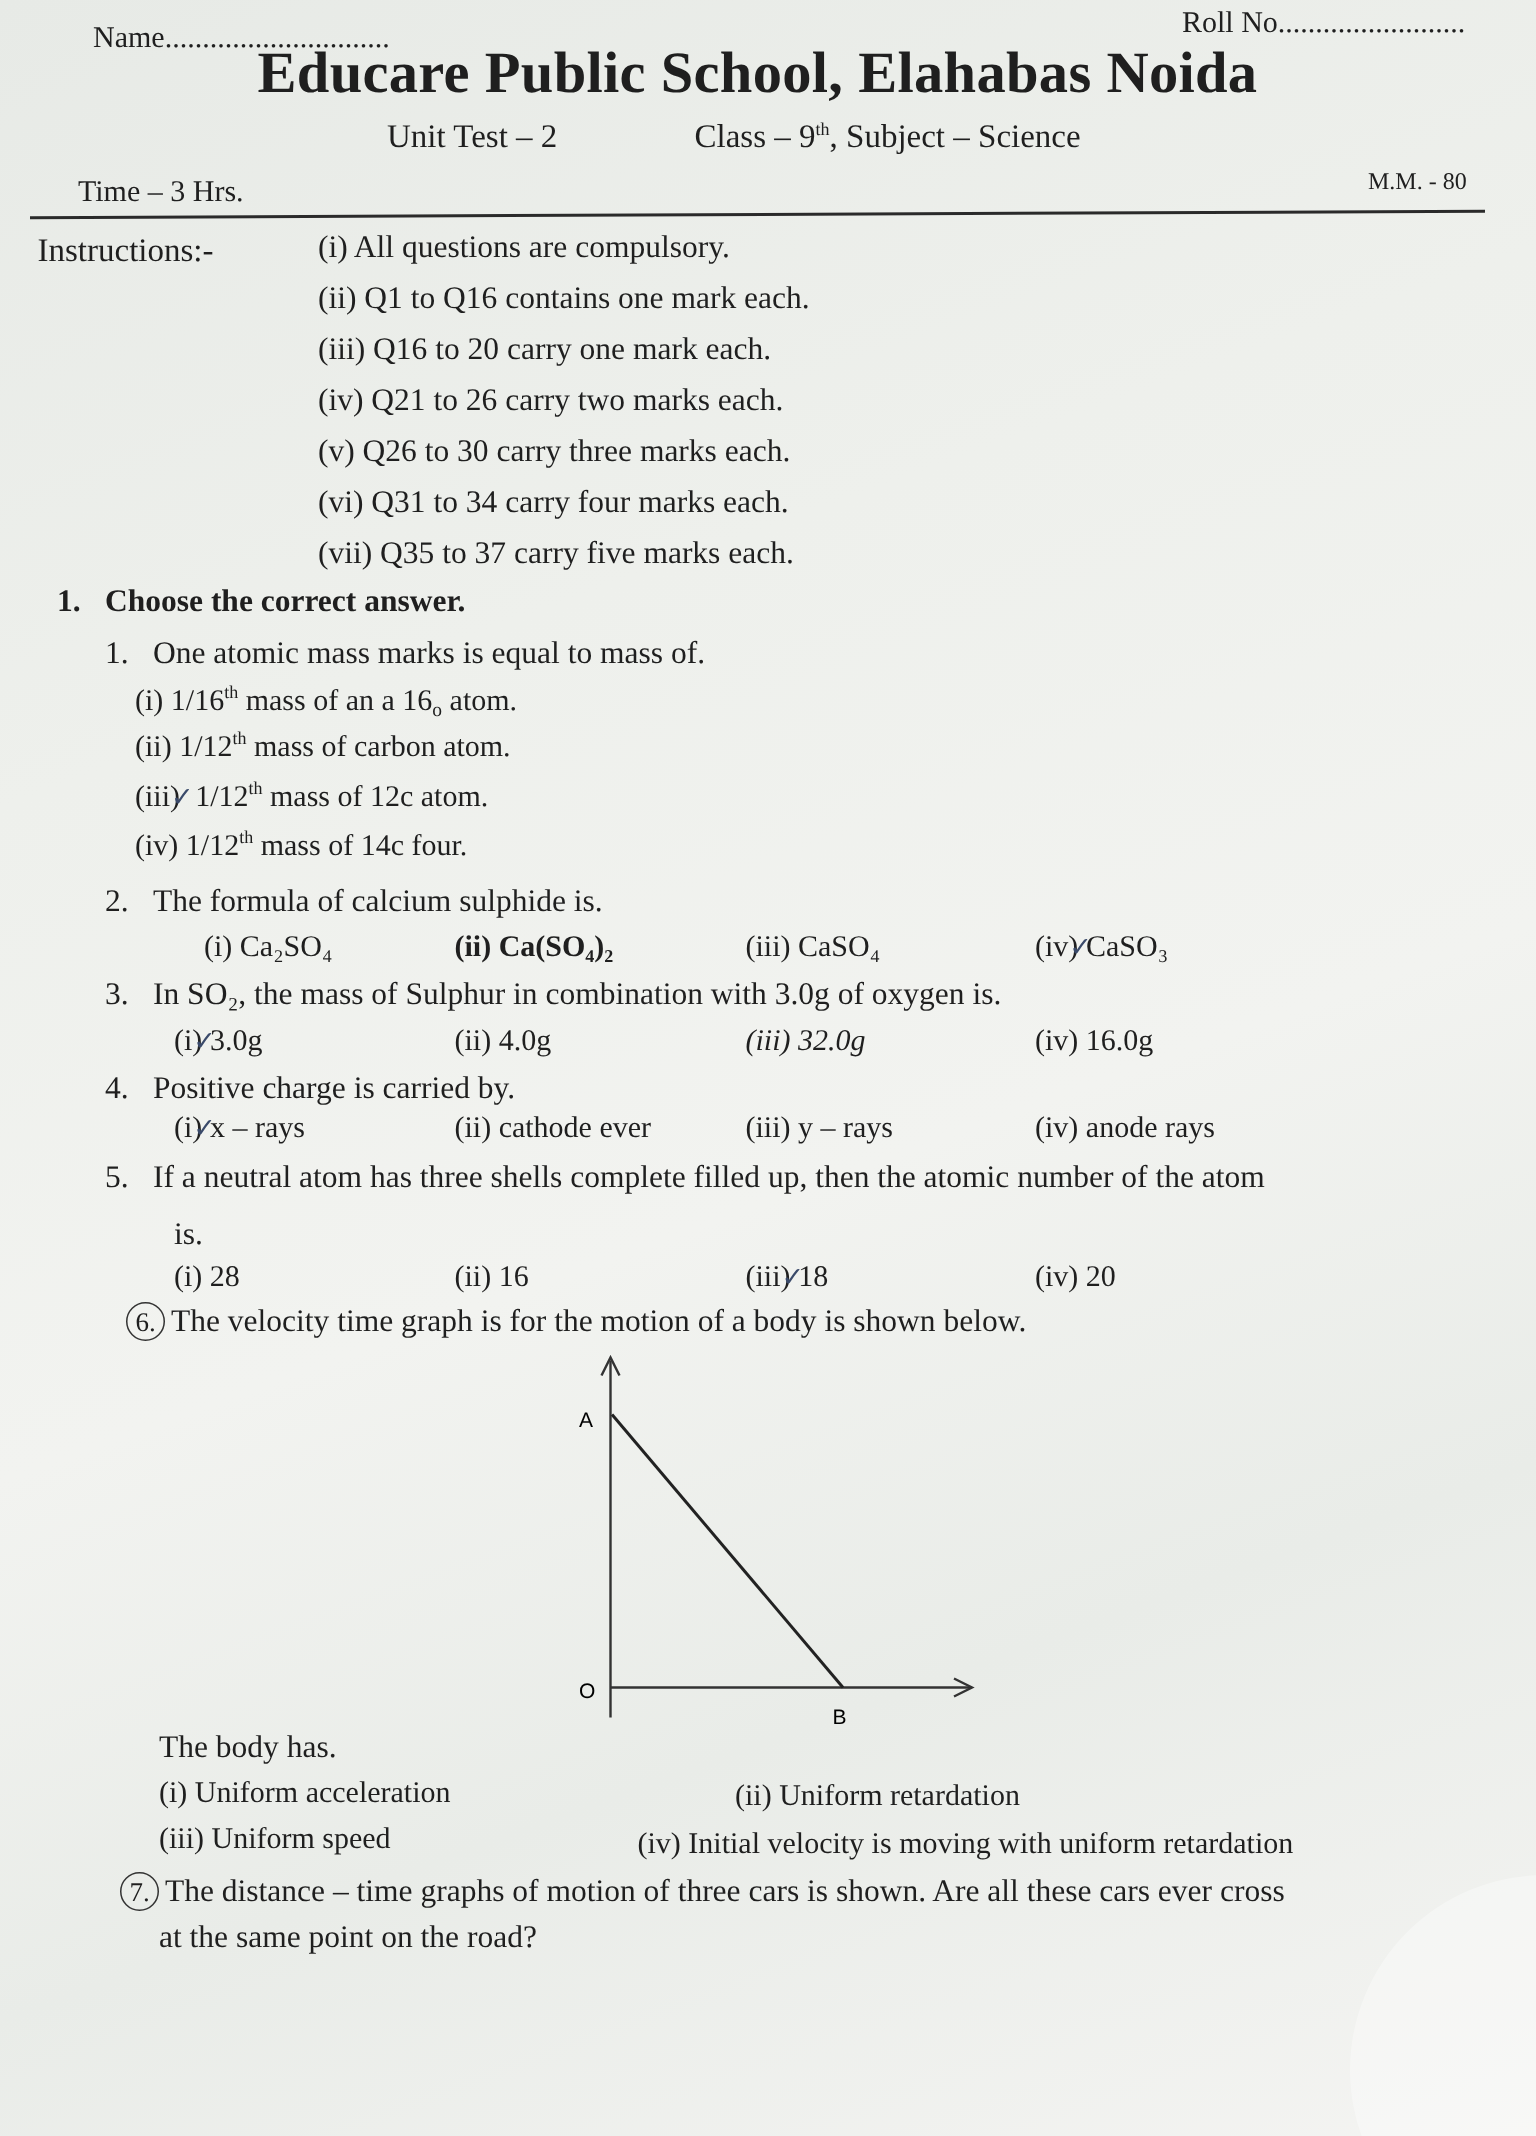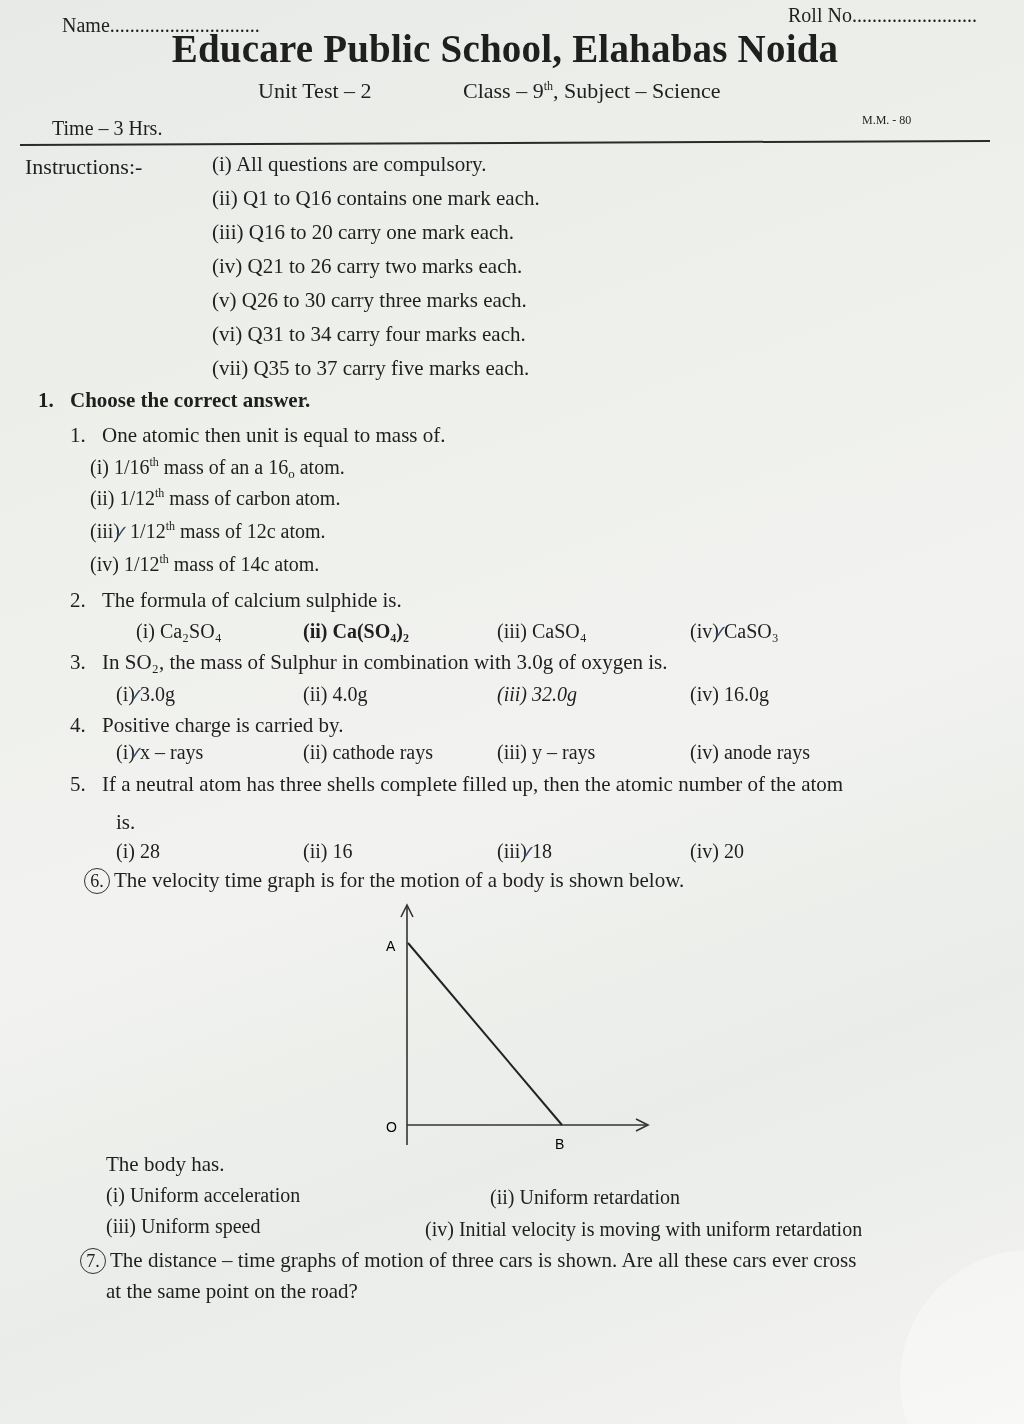--- a/index.html
+++ b/index.html
@@ -10,21 +10,21 @@
     color: #1f1f1f;
     position: relative;
   }
   .abs { position: absolute; white-space: nowrap; }
   .name-line { left: 52px; top: 14px; font-size: 20px; margin-left: 10px; }
   .roll-line { left: 788px; top: 4px; font-size: 20px; }
   .school { left: 0; width: 1010px; text-align: center; top: 26px; font-size: 39px; font-weight: bold; letter-spacing: 0.2px; }
   .unit { left: 258px; top: 78px; font-size: 22px; }
   .class { left: 463px; top: 78px; font-size: 22px; }
   .time { left: 52px; top: 117px; font-size: 20px; }
-  .mm { left: 862px; top: 113px; font-size: 12px; }
+  .mm { left: 912px; top: 113px; font-size: 16px; }
   .rule { left: 20px; top: 142px; width: 970px; height: 2px; background: #2a2a2a; transform: rotate(-0.25deg); }
   .instr-label { left: 25px; top: 154px; font-size: 22px; }
   .instr-list { left: 212px; top: 147px; font-size: 21px; line-height: 34px; }
   .instr-list div { white-space: nowrap; }
   .sec-title { left: 38px; top: 388px; font-size: 21px; font-weight: bold; }
   .sec-title .num { display: inline-block; width: 32px; }
   .q { font-size: 21px; }
   .q .qn { display: inline-block; width: 32px; }
   .opt { font-size: 20px; }
   sup { font-size: 12px; vertical-align: 8px; line-height: 0; }
@@ -56,41 +56,41 @@
   <div>(ii) Q1 to Q16 contains one mark each.</div>
   <div>(iii) Q16 to 20 carry one mark each.</div>
   <div>(iv) Q21 to 26 carry two marks each.</div>
   <div>(v) Q26 to 30 carry three marks each.</div>
   <div>(vi) Q31 to 34 carry four marks each.</div>
   <div>(vii) Q35 to 37 carry five marks each.</div>
 </div>
 
 <div class="abs sec-title"><span class="num">1.</span><span>Choose the correct answer.</span></div>
 
-<div class="abs q" style="left:70px; top:423px;"><span class="qn">1.</span><span>One atomic then unit is equal to mass of.</span></div>
+<div class="abs q" style="left:70px; top:423px;"><span class="qn">1.</span><span>One atomic mass marks is equal to mass of.</span></div>
 <div class="abs opt" style="left:90px; top:456px;"><span>(i)</span> <span>1/16</span><sup>th</sup><span> mass of an a 16</span><sub>o</sub><span> atom.</span></div>
 <div class="abs opt" style="left:90px; top:487px;"><span>(ii)</span> <span>1/12</span><sup>th</sup><span> mass of carbon atom.</span></div>
 <div class="abs opt" style="left:90px; top:520px;"><span>(iii)</span><span class="tick">✓</span> <span>1/12</span><sup>th</sup><span> mass of 12c atom.</span></div>
-<div class="abs opt" style="left:90px; top:553px;"><span>(iv)</span> <span>1/12</span><sup>th</sup><span> mass of 14c atom.</span></div>
+<div class="abs opt" style="left:90px; top:553px;"><span>(iv)</span> <span>1/12</span><sup>th</sup><span> mass of 14c four.</span></div>
 
 <div class="abs q" style="left:70px; top:588px;"><span class="qn">2.</span><span>The formula of calcium sulphide is.</span></div>
 <div class="abs opt" style="left:116px; top:620px;margin-left:20px;"><span>(i)</span> <span>Ca₂SO₄</span></div>
 <div class="abs opt" style="left:303px; top:620px;font-weight:bold;"><span>(ii)</span> <span>Ca(SO₄)₂</span></div>
 <div class="abs opt" style="left:497px; top:620px;"><span>(iii)</span> <span>CaSO₄</span></div>
 <div class="abs opt" style="left:690px; top:620px;"><span>(iv)</span><span class="tick">✓</span><span>CaSO₃</span></div>
 
 <div class="abs q" style="left:70px; top:650px;"><span class="qn">3.</span><span>In SO₂, the mass of Sulphur in combination with 3.0g of oxygen is.</span></div>
 <div class="abs opt" style="left:116px; top:683px;"><span>(i)</span><span class="tick">✓</span><span>3.0g</span></div>
 <div class="abs opt" style="left:303px; top:683px;"><span>(ii)</span> <span>4.0g</span></div>
 <div class="abs opt" style="left:497px; top:683px;font-style:italic;"><span>(iii)</span> <span>32.0g</span></div>
 <div class="abs opt" style="left:690px; top:683px;"><span>(iv)</span> <span>16.0g</span></div>
 
 <div class="abs q" style="left:70px; top:713px;"><span class="qn">4.</span><span>Positive charge is carried by.</span></div>
 <div class="abs opt" style="left:116px; top:741px;"><span>(i)</span><span class="tick">✓</span><span>x – rays</span></div>
-<div class="abs opt" style="left:303px; top:741px;"><span>(ii)</span> <span>cathode rays</span></div>
+<div class="abs opt" style="left:303px; top:741px;"><span>(ii)</span> <span>cathode ever</span></div>
 <div class="abs opt" style="left:497px; top:741px;"><span>(iii)</span> <span>y – rays</span></div>
 <div class="abs opt" style="left:690px; top:741px;"><span>(iv)</span> <span>anode rays</span></div>
 
 <div class="abs q" style="left:70px; top:772px;"><span class="qn">5.</span><span>If a neutral atom has three shells complete filled up, then the atomic number of the atom</span></div>
 <div class="abs q" style="left:116px; top:810px;">is.</div>
 <div class="abs opt" style="left:116px; top:840px;"><span>(i)</span> <span>28</span></div>
 <div class="abs opt" style="left:303px; top:840px;"><span>(ii)</span> <span>16</span></div>
 <div class="abs opt" style="left:497px; top:840px;"><span>(iii)</span><span class="tick">✓</span><span>18</span></div>
 <div class="abs opt" style="left:690px; top:840px;"><span>(iv)</span> <span>20</span></div>
 

